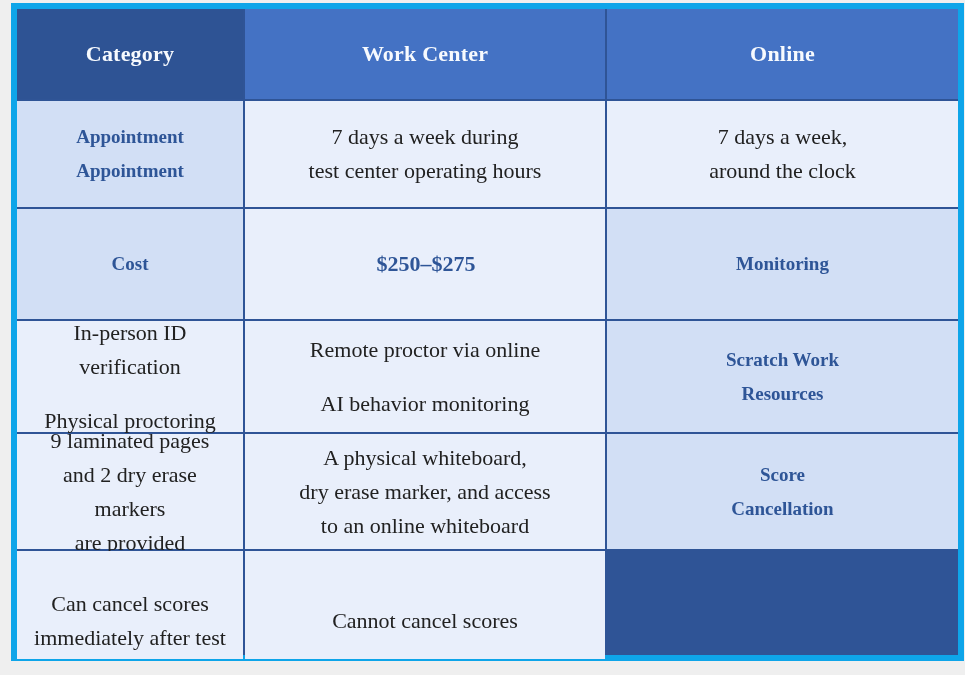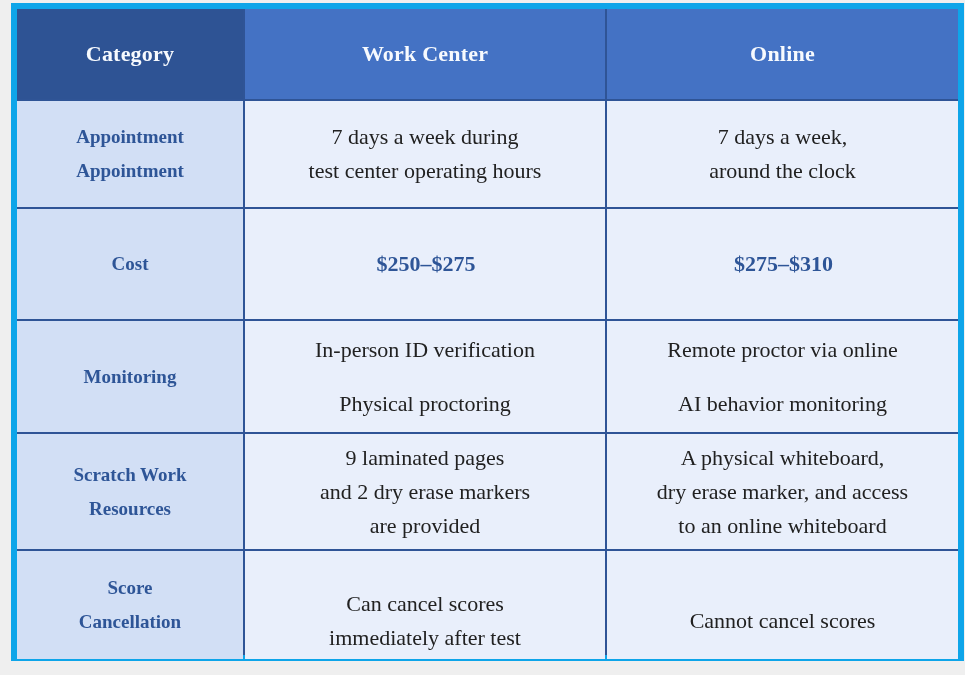--- a/index.html
+++ b/index.html
@@ -89,23 +89,20 @@
         <div class="line">7 days a week,</div>
         <div class="line">around the clock</div>
       </div>
 
     <div class="cell ccell">
         <div class="line">Cost</div>
       </div>
     <div class="cell dcell emph">
         <div class="line">$250–$275</div>
       </div>
-    <div class="cell dcell emph">
-        <div class="line">$275–$310</div>
-      </div>
 
     <div class="cell ccell">
         <div class="line">Monitoring</div>
       </div>
     <div class="cell dcell para-spaced">
         <div class="line">In-person ID verification</div>
         <div class="line">Physical proctoring</div>
       </div>
     <div class="cell dcell para-spaced">
         <div class="line">Remote proctor via online</div>

